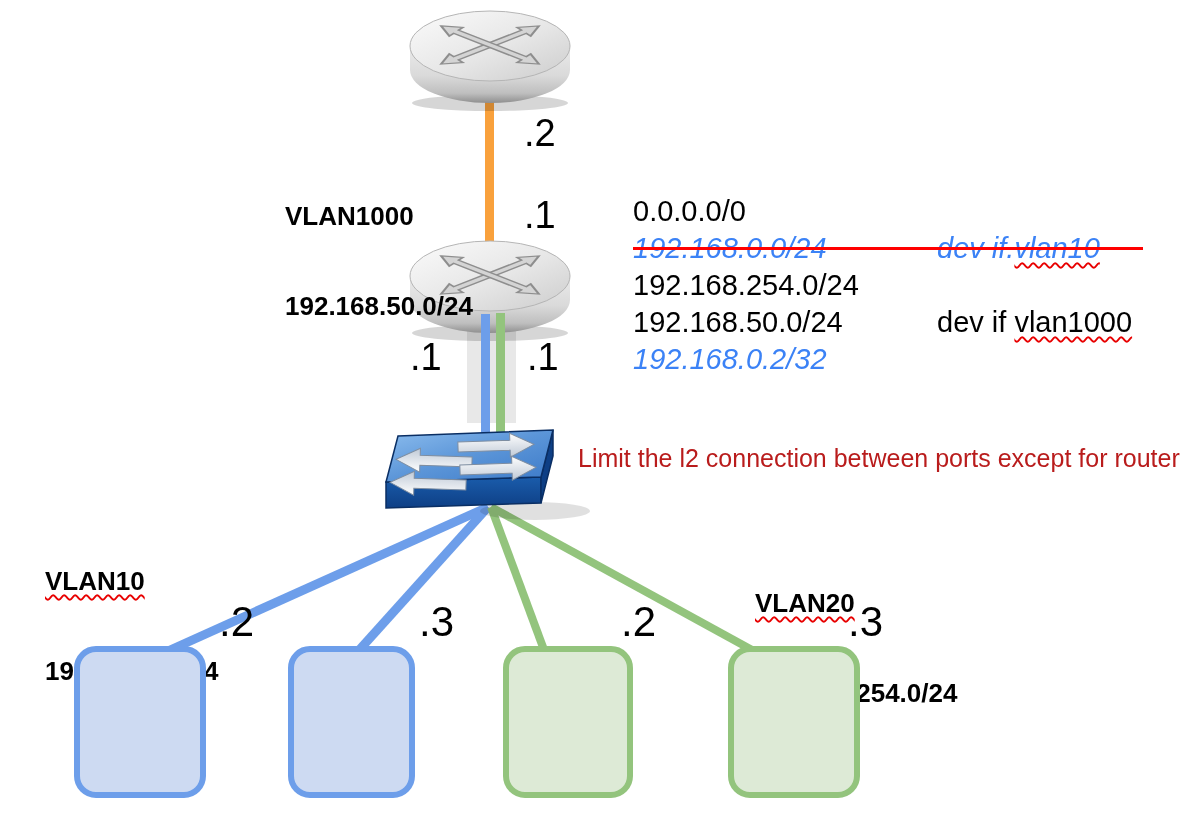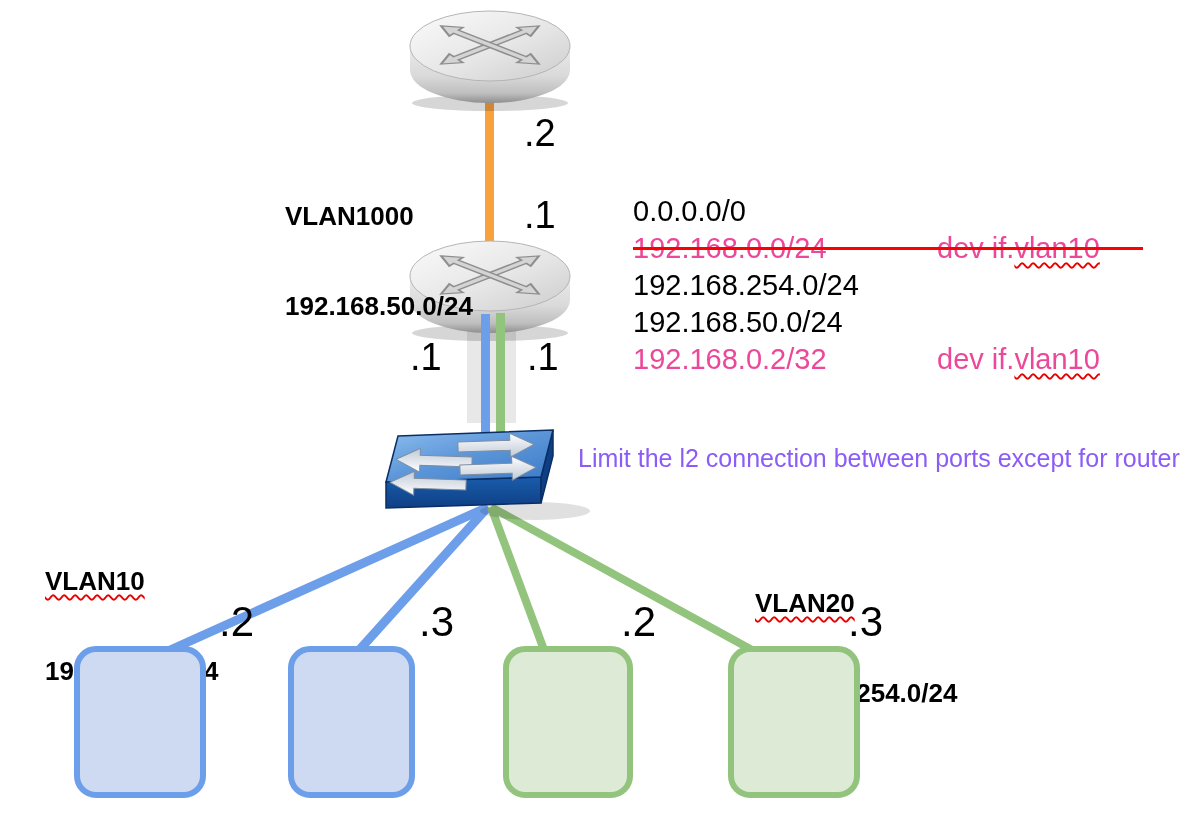--- a/index.html
+++ b/index.html
@@ -15,27 +15,27 @@
 
   .net-label { font-weight:bold; font-size:26px; line-height:30px; white-space:pre; }
   .wavy {
     text-decoration-line:underline;
     text-decoration-style:wavy;
     text-decoration-color:#e80000;
     text-decoration-thickness:1.5px;
     text-underline-offset:4px;
   }
 
-  .switch-note { font-size:25px; color:#8b5cf6; white-space:pre; }
+  .switch-note { font-size:25px; color:#b91c1c; white-space:pre; }
 
   .routing-table { left:633px; top:193px; width:562px; font-size:29px; line-height:37px; }
   .rt-row { position:relative; display:flex; white-space:pre; }
   .rt-dest { width:304px; flex:none; }
   .rt-dev  { white-space:pre; }
-  .rt-row.red { color:#ec4899; }
+  .rt-row.red { color:#3b82f6;font-style:italic; }
   .rt-row.strike::after {
     content:""; position:absolute; left:0; right:52px; top:17px; height:3px;
     background:#ff0000; pointer-events:none;
   }
 
   .host-box { position:absolute; top:646px; height:152px; border-radius:22px; box-sizing:border-box; }
   .host-box.blue  { border:6px solid #6d9eea; background:#cddaf2; }
   .host-box.green { border:6px solid #93c47d; background:#ddead6; }
 </style>
 </head>
@@ -142,25 +142,25 @@
       <span class="rt-dest">192.168.0.0/24</span>
       <span class="rt-dev"><span class="rt-prefix">dev if.</span><span class="rt-vlan wavy">vlan10</span></span>
     </div>
 
     <div class="rt-row">
       <span class="rt-dest">192.168.254.0/24</span>
     </div>
 
     <div class="rt-row">
       <span class="rt-dest">192.168.50.0/24</span>
+      <span class="rt-dev"><span class="rt-prefix">dev if </span><span class="rt-vlan wavy">vlan1000</span></span>
     </div>
 
     <div class="rt-row red">
       <span class="rt-dest">192.168.0.2/32</span>
-      <span class="rt-dev"><span class="rt-prefix">dev if.</span><span class="rt-vlan wavy">vlan10</span></span>
     </div>
   </div>
 
   <div class="host-box blue" style="left:74px;  width:132px;"></div>
   <div class="host-box blue" style="left:288px; width:127px;"></div>
   <div class="host-box green" style="left:503px; width:130px;"></div>
   <div class="host-box green" style="left:728px; width:132px;"></div>
 
   <span class="abs ip-label big" style="left:219px; top:598px;">.2</span>
   <span class="abs ip-label big" style="left:419px; top:598px;">.3</span>

